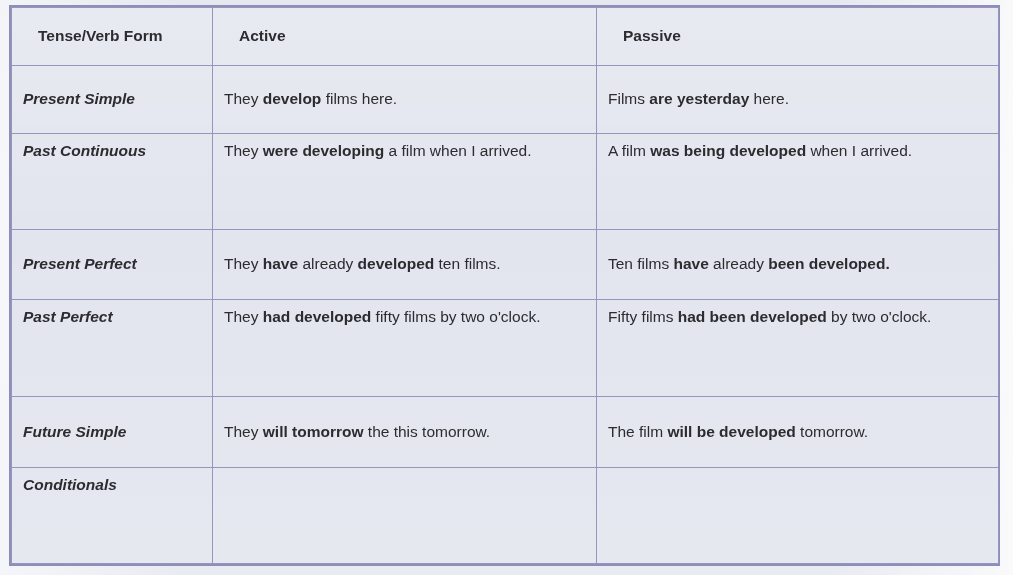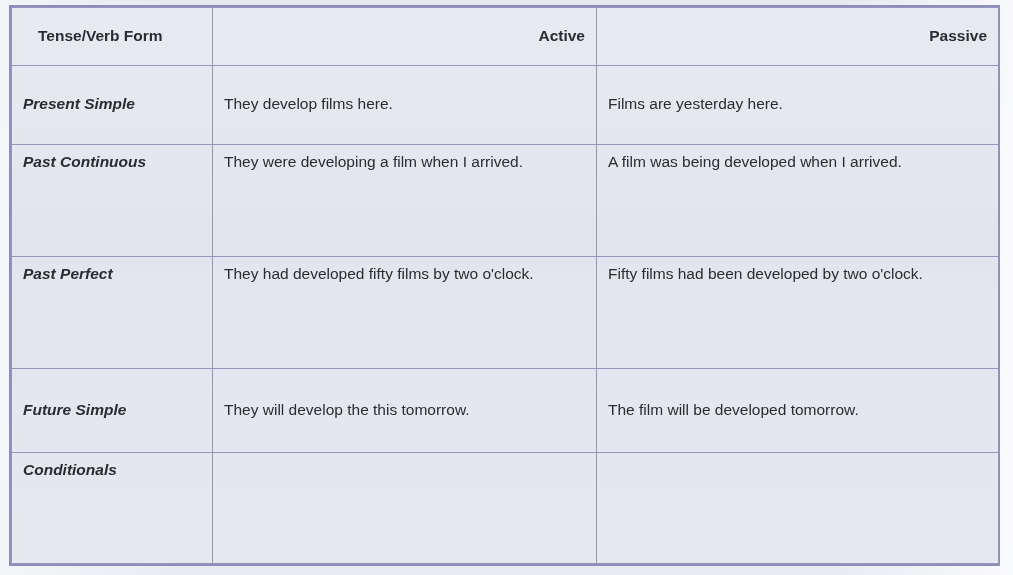--- a/index.html
+++ b/index.html
@@ -57,21 +57,21 @@
     color: #2c2c30;
     font-size: 15.5px;
     line-height: 1.28;
     background: transparent;
   }
 
   
   thead th {
     font-weight: bold;
     font-size: 16px;
-    text-align: right;
+    text-align: left;
     height: 42px;
     padding-top: 6px;
     padding-bottom: 6px;
   }
   thead th.tense-head {
     text-align: left;
   }
 
   
   td.tense {
@@ -85,21 +85,21 @@
   td.active {
     text-align: left;
   }
 
   
   td.passive {
     text-align: justify;
     text-justify: inter-word;
   }
 
-  td b, th b { font-weight: normal; }
+  td b, th b { font-weight: bold; }
 
   
   tr.r-head  td, tr.r-head  th { height: 42px; padding-left: 26px; }
   tr.r1 td { height: 47px; }
   tr.r2 td { height: 47px; }
   tr.r3 td { height: 47px; }
   tr.r4 td { height: 74px; vertical-align: top; }
   tr.r5 td { height: 49px; }
   tr.r6 td { height: 74px; vertical-align: top; }
   tr.r7 td { height: 51px; }
@@ -134,30 +134,35 @@
         </tr>
 
 
 
         <tr class="r4">
           <td class="tense">Past Continuous</td>
           <td class="active"><span>They </span><b>were developing</b><span> a film when I arrived.</span></td>
           <td class="passive"><span>A film </span><b>was being developed</b><span> when I arrived.</span></td>
         </tr>
 
+        <tr class="r5">
+          <td class="tense">Present Perfect</td>
+          <td class="active"><span>They </span><b>have</b><span> already </span><b>developed</b><span> ten films.</span></td>
+          <td class="passive"><span>Ten films </span><b>have</b><span> already </span><b>been developed.</b><span></span></td>
+        </tr>
 
         <tr class="r6">
           <td class="tense">Past Perfect</td>
           <td class="active"><span>They </span><b>had developed</b><span> fifty films by two o'clock.</span></td>
           <td class="passive"><span>Fifty films </span><b>had been developed</b><span> by two o'clock.</span></td>
         </tr>
 
         <tr class="r7">
           <td class="tense">Future Simple</td>
-          <td class="active"><span>They </span><b>will develop</b><span> the this tomorrow.</span></td>
+          <td class="active"><span>They </span><b>will tomorrow</b><span> the this tomorrow.</span></td>
           <td class="passive"><span>The film </span><b>will be developed</b><span> tomorrow.</span></td>
         </tr>
 
         <tr class="r8">
           <td class="tense">Conditionals</td>
           <td class="active"></td>
           <td class="passive"></td>
         </tr>
 
       </tbody>

